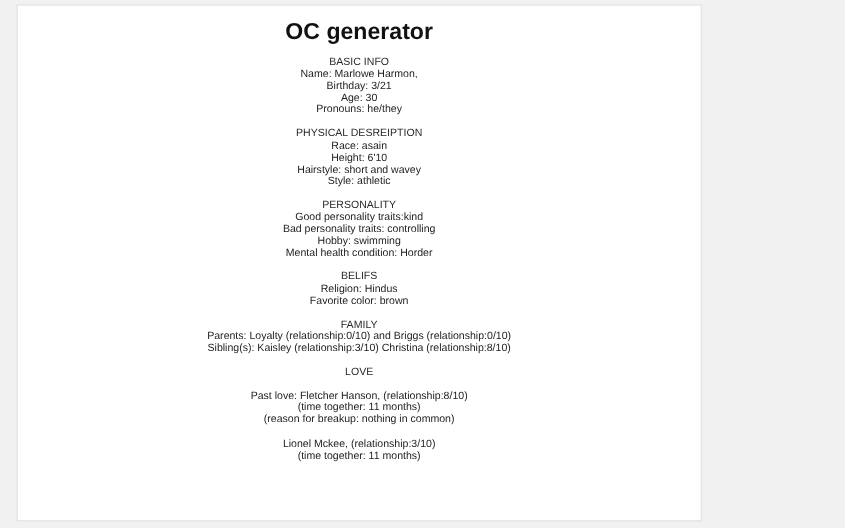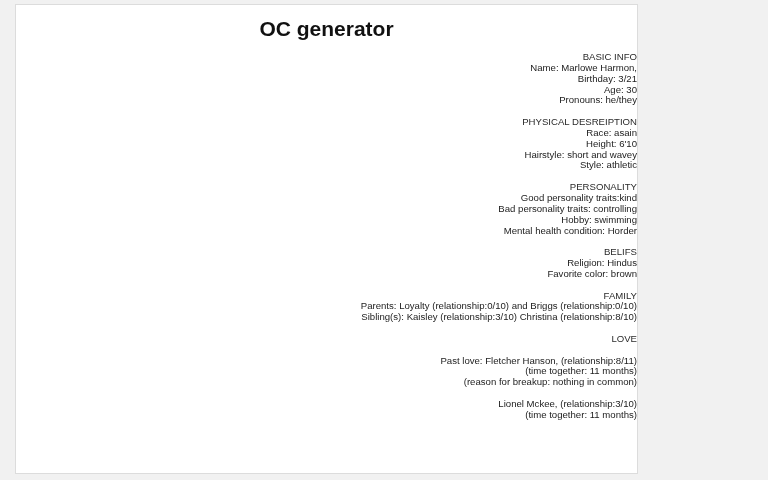--- a/index.html
+++ b/index.html
@@ -35,21 +35,20 @@
     .content {
       margin-top: 11px;
       text-align: center;
       font-family: "Liberation Sans", sans-serif;
       font-size: 9.6px;
       line-height: 10.85px;
       color: #1c1c1c;
     }
     .section {
       margin-bottom: 10.85px;
-      text-align: right;
     }
     .line {
       display: block;
       white-space: pre;
     }
     .heading {
       color: #2a2a2a;
     }
   </style>
 </head>
@@ -94,21 +93,21 @@
       <span class="line heading">FAMILY</span>
       <span class="line">Parents: Loyalty (relationship:0/10) and Briggs (relationship:0/10)</span>
       <span class="line">Sibling(s): Kaisley (relationship:3/10) Christina (relationship:8/10)</span>
     </div>
 
     <div class="section">
       <span class="line heading">LOVE</span>
     </div>
 
     <div class="section">
-      <span class="line">Past love: Fletcher Hanson, (relationship:8/11)</span>
+      <span class="line">Past love: Fletcher Hanson, (relationship:8/10)</span>
       <span class="line">(time together: 11 months)</span>
       <span class="line">(reason for breakup: nothing in common)</span>
     </div>
 
     <div class="section">
       <span class="line">Lionel Mckee, (relationship:3/10)</span>
       <span class="line">(time together: 11 months)</span>
     </div>
 
   </div>

